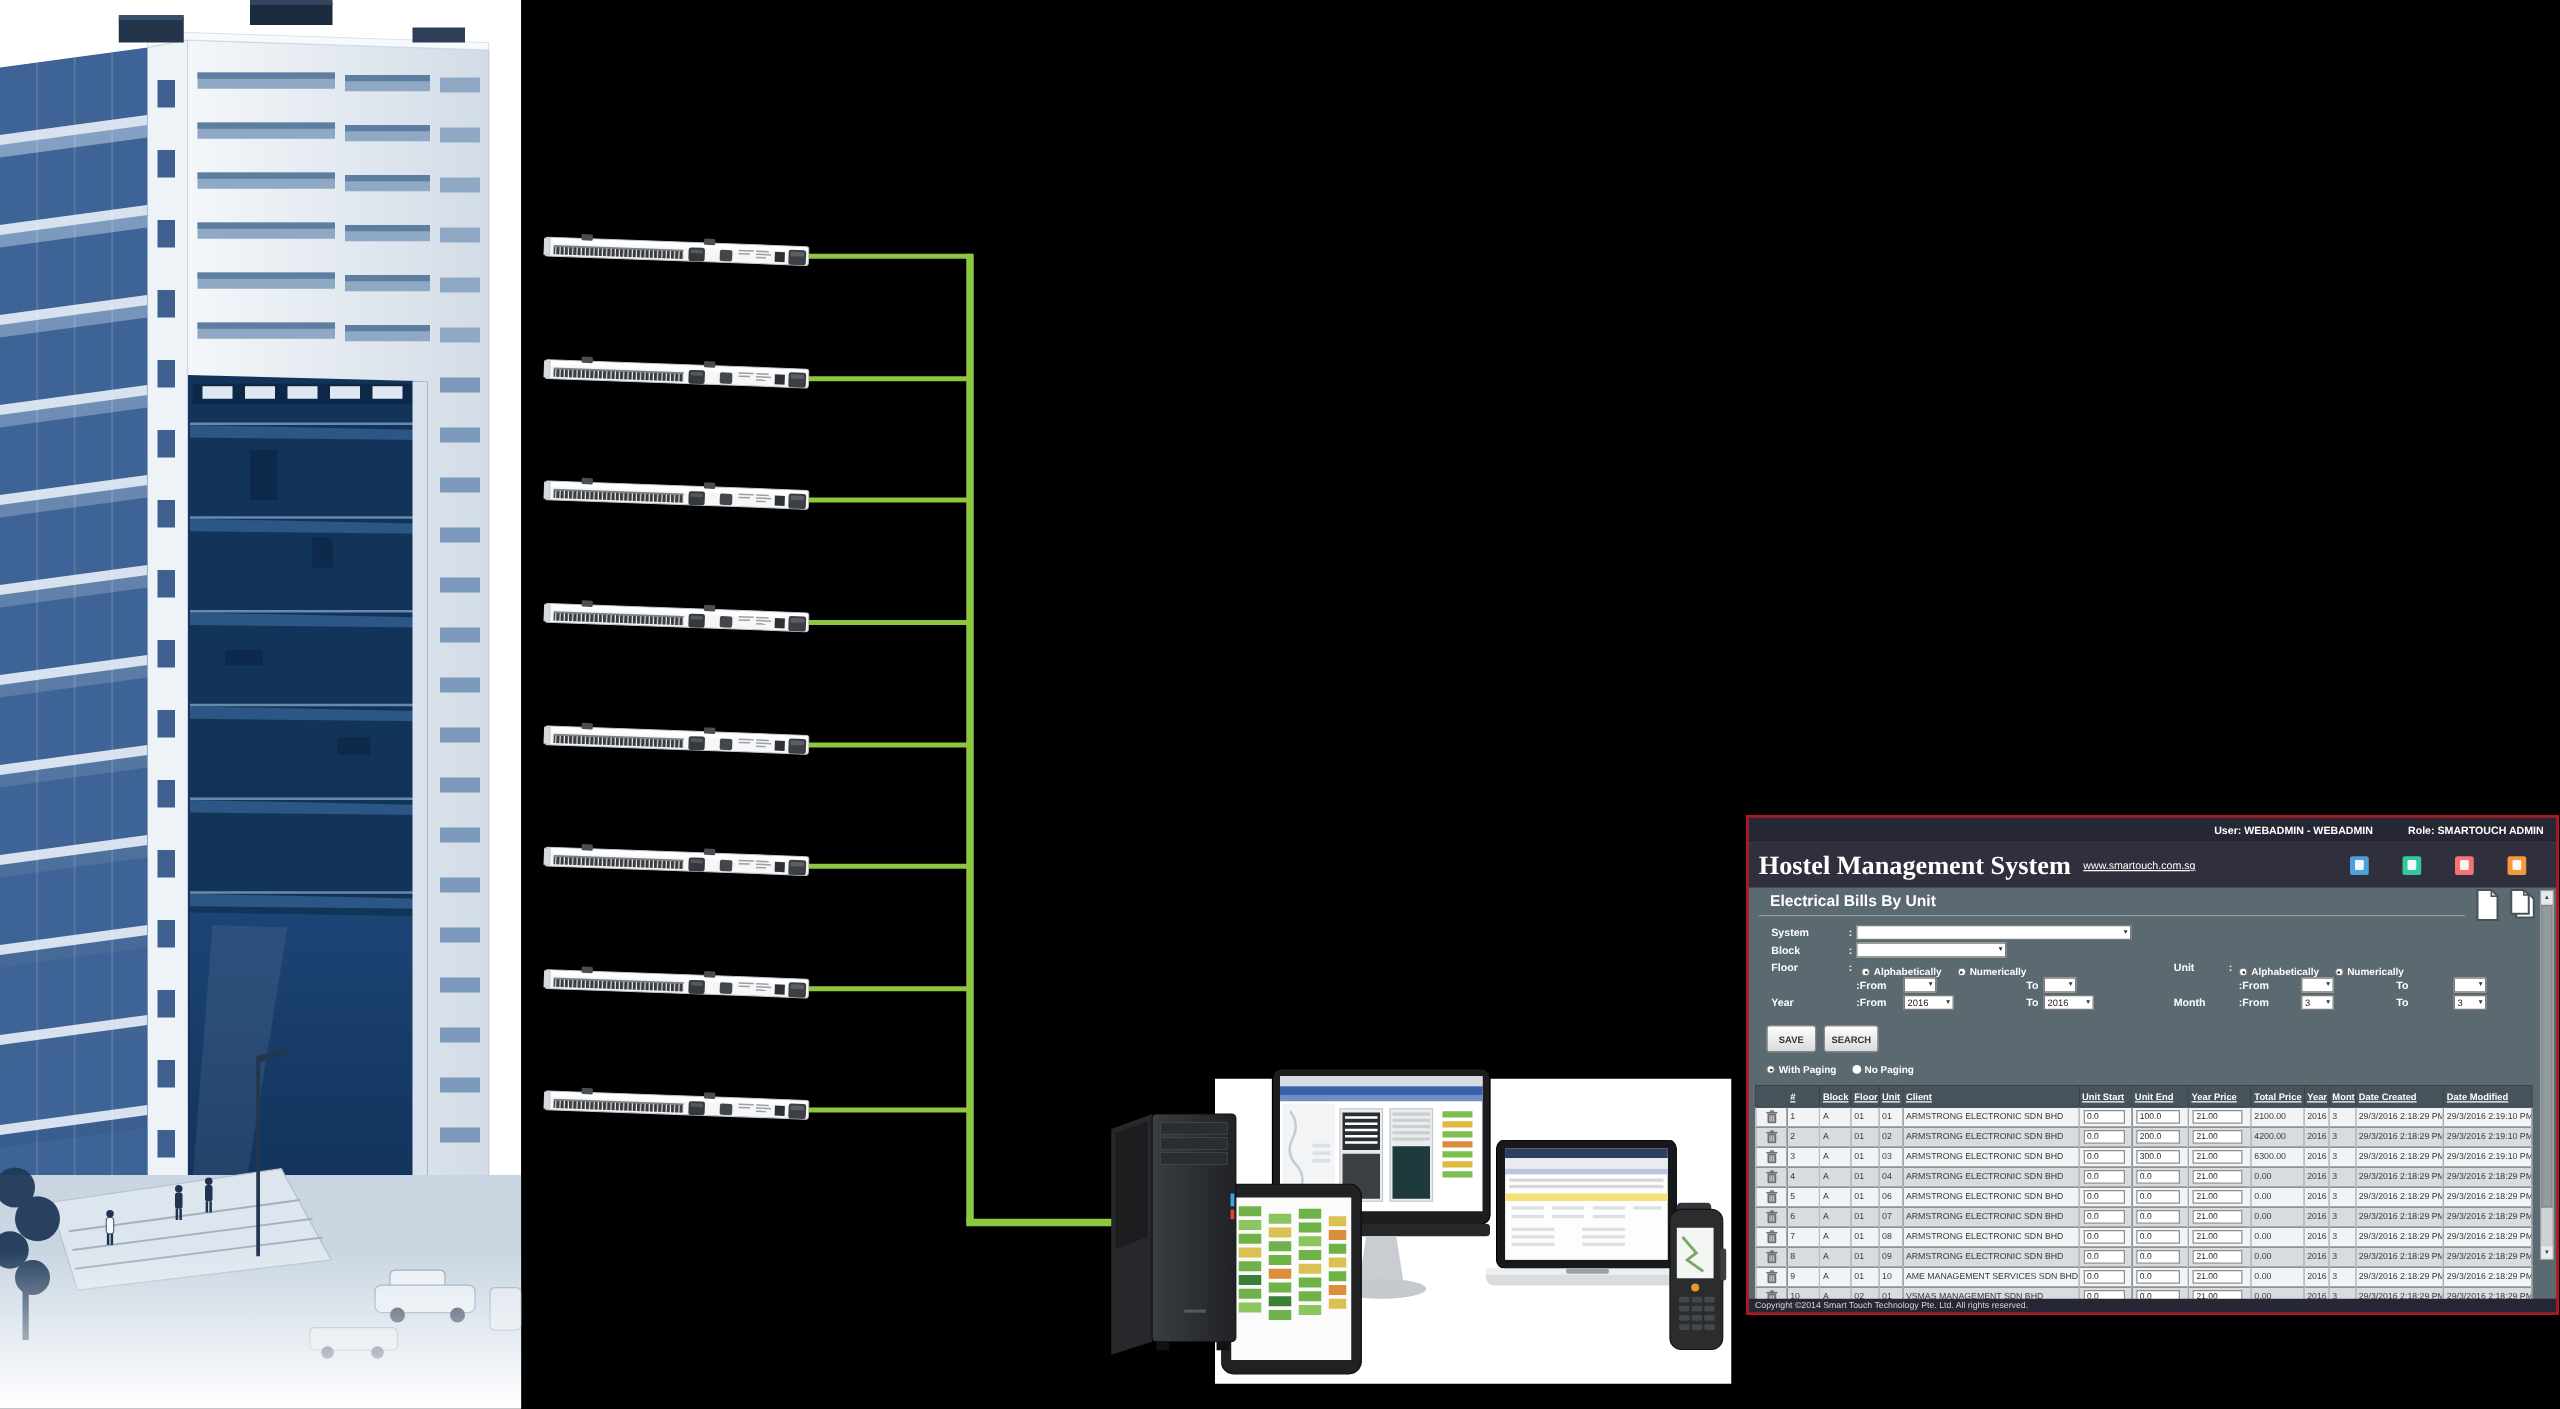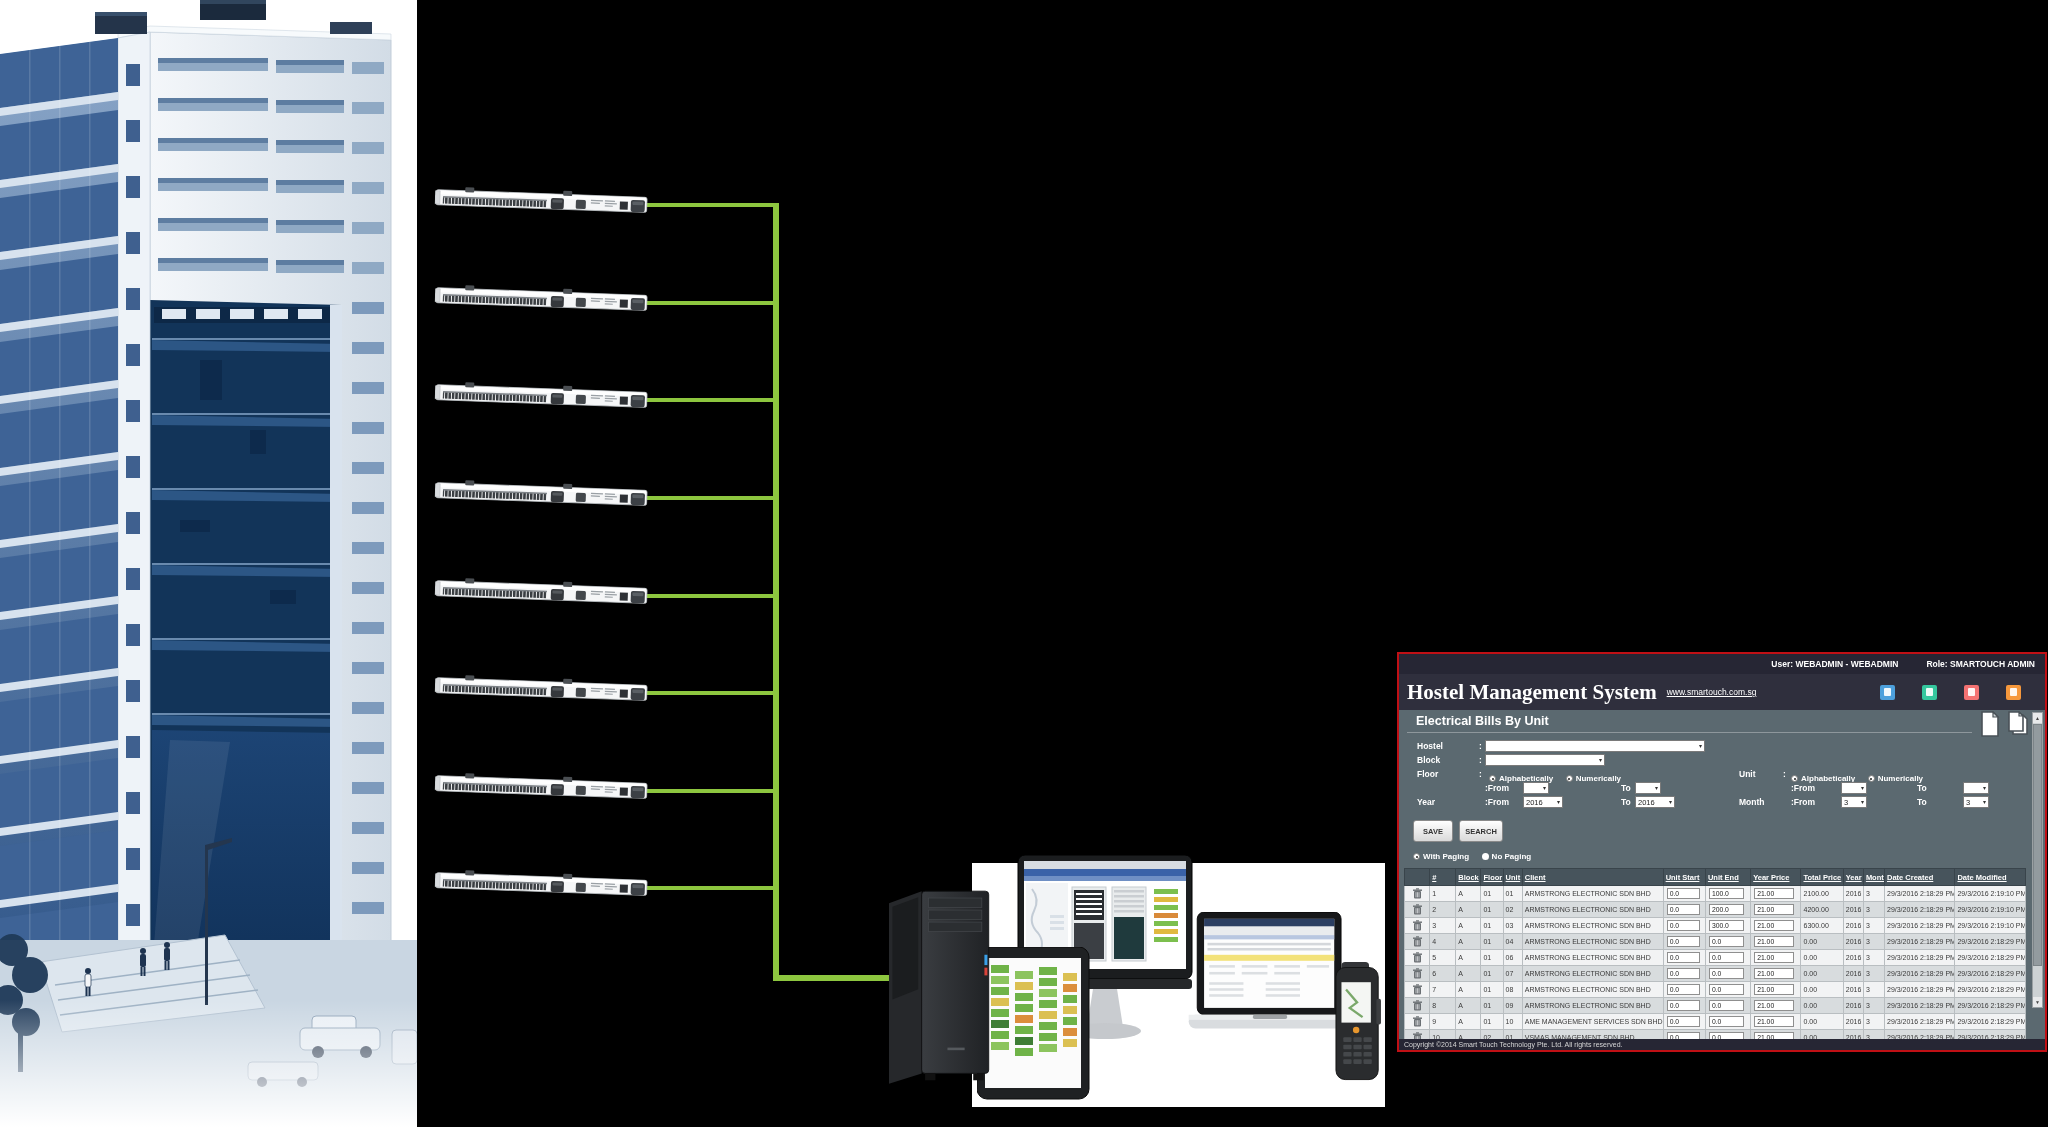--- a/index.html
+++ b/index.html
@@ -764,21 +764,21 @@
       <svg class="docicon" style="right:44px;" width="22" height="27" viewBox="0 0 22 27">
         <path d="M3,1 h11 l5,5 v19 h-16 z" fill="#fff" stroke="#4a5258" stroke-width="1.6"></path>
         <path d="M14,1 l5,5 h-5 z" fill="#cfd4d7" stroke="#4a5258" stroke-width="1.2"></path>
       </svg>
       <svg class="docicon" style="right:14px;" width="24" height="27" viewBox="0 0 24 27">
         <path d="M6,4 h10 l4,4 v15 h-14 z" fill="#fff" stroke="#4a5258" stroke-width="1.6"></path>
         <path d="M2,1 h10 l4,4 v15 h-14 z" fill="#fff" stroke="#4a5258" stroke-width="1.6"></path>
         <path d="M12,1 l4,4 h-4 z" fill="#cfd4d7" stroke="#4a5258" stroke-width="1.2"></path>
       </svg>
 
-      <span class="flabel" style="left:18px;top:31px;">Hostel</span>
+      <span class="flabel" style="left:18px;top:31px;">System</span>
       <span class="flabel" style="left:80px;top:31px;">:</span>
       <div class="sel" style="left:86px;top:30px;width:220px;">
           <span class="arr">▾</span>
         </div>
 
       <span class="flabel" style="left:18px;top:45px;">Block</span>
       <span class="flabel" style="left:80px;top:45px;">:</span>
       <div class="sel" style="left:86px;top:44px;width:120px;">
           <span class="arr">▾</span>
         </div>

